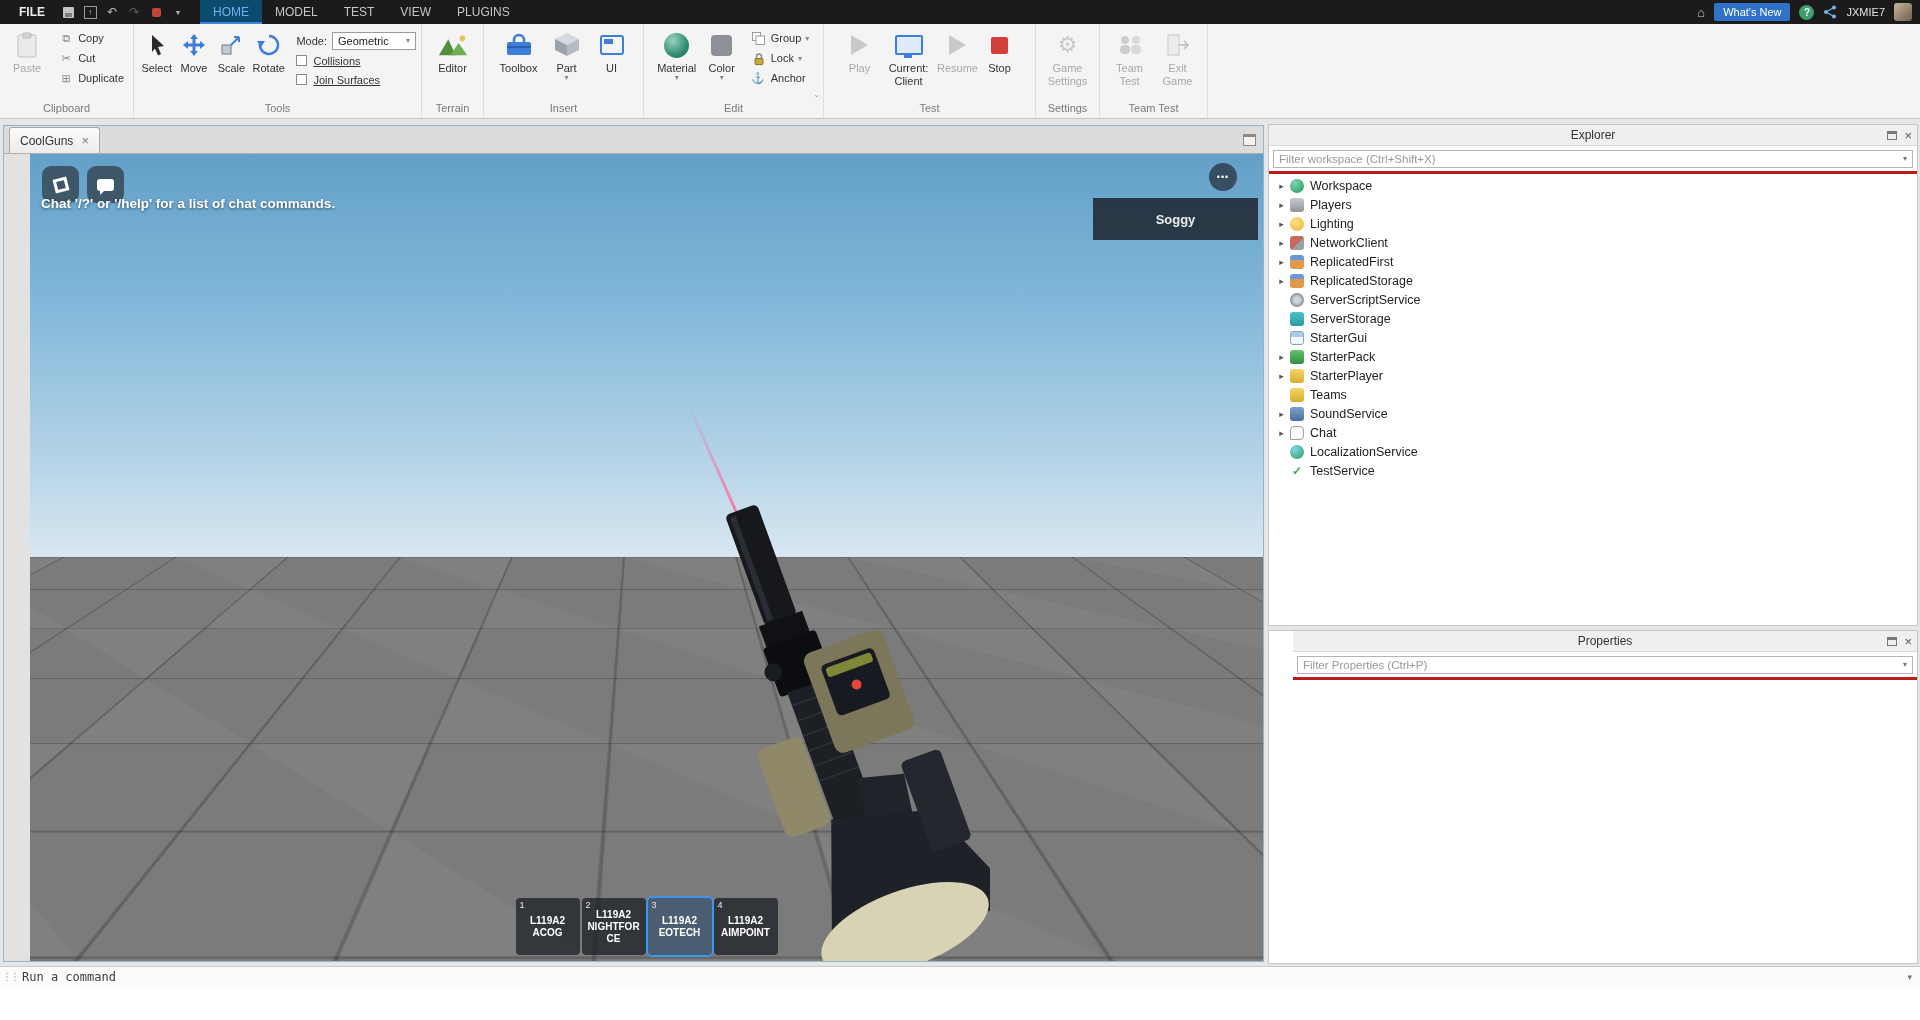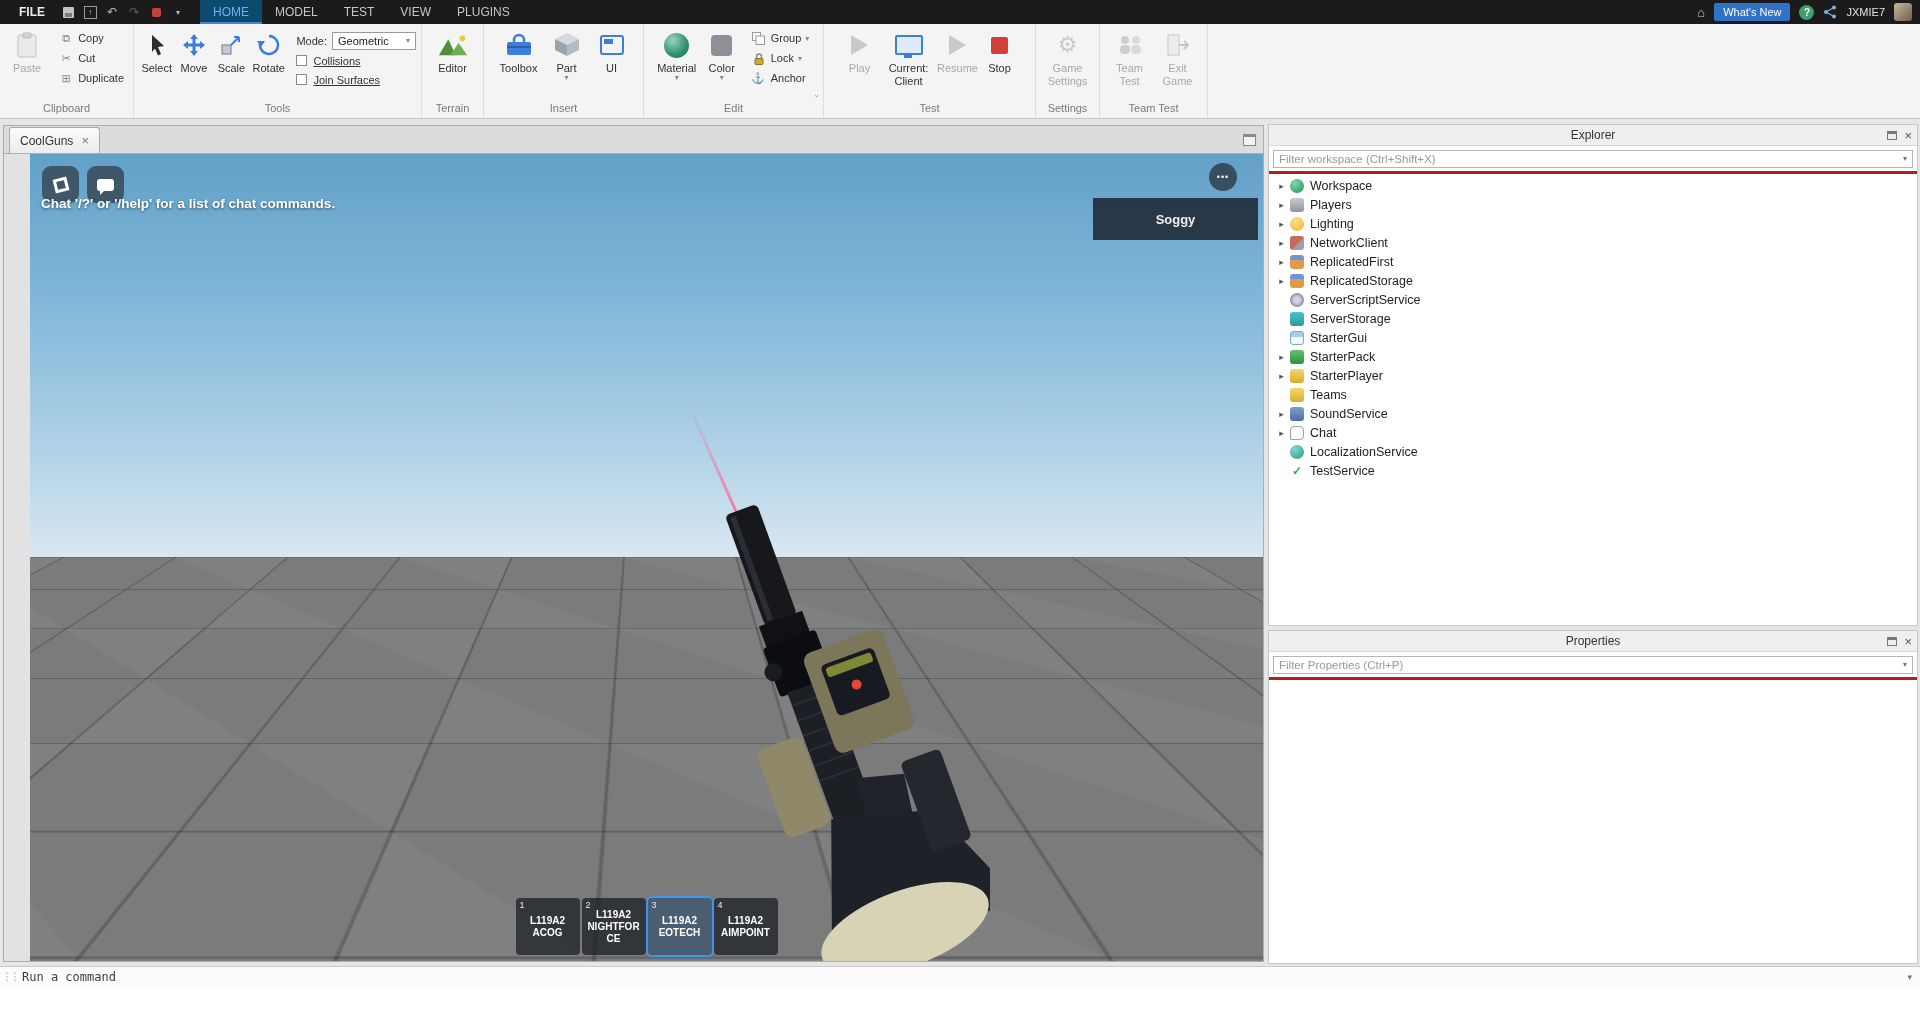--- a/index.html
+++ b/index.html
@@ -114,21 +114,21 @@
   .hot-slot{position:relative;width:64px;height:57px;background:rgba(22,26,32,.72);border-radius:4px;
             display:flex;align-items:center;justify-content:center;box-sizing:border-box;}
   .hot-slot.selected{background:rgba(62,84,110,.78);box-shadow:0 0 0 2px #3f96ef;}
   .slot-num{position:absolute;top:2px;left:4px;font-size:9px;color:#e9e9e9;}
   .slot-label{font-size:10px;line-height:1.2;text-align:center;color:#fff;font-weight:600;padding:0 3px;word-break:break-word;}
 
   
   .side-panel{position:absolute;left:1268px;width:650px;background:#fff;border:1px solid #c6c6c6;
               box-sizing:border-box;display:flex;flex-direction:column;}
   .explorer-panel{top:5px;height:502px;}
-  .properties-panel{top:511px;height:334px;}
+  .properties-panel{top:511px;height:334px;padding-left:24px;}
   .panel-header{height:20px;background:#efefef;border-bottom:1px solid #dadada;display:flex;align-items:center;
                 justify-content:center;font-size:12px;color:#333;position:relative;flex:0 0 auto;}
   .hdr-icons{position:absolute;right:5px;top:0;height:100%;display:flex;align-items:center;gap:7px;}
   .float-glyph{width:10px;height:9px;border:1px solid #777;box-sizing:border-box;}
   .float-glyph:after{content:"";display:block;height:2px;background:#777;}
   .close-glyph{color:#555;font-size:13px;line-height:1;}
   .filter-row{position:relative;padding:3px 4px;border-bottom:3px solid #b91c1c;flex:0 0 auto;}
   .filter-input{width:100%;height:18px;border:1px solid #b5b5b5;font-size:11.5px;padding:0 18px 0 5px;color:#444;
                 box-sizing:border-box;background:#fff;font-family:"Liberation Sans",sans-serif;outline:none;}
   .filter-input::placeholder{color:#999;}

